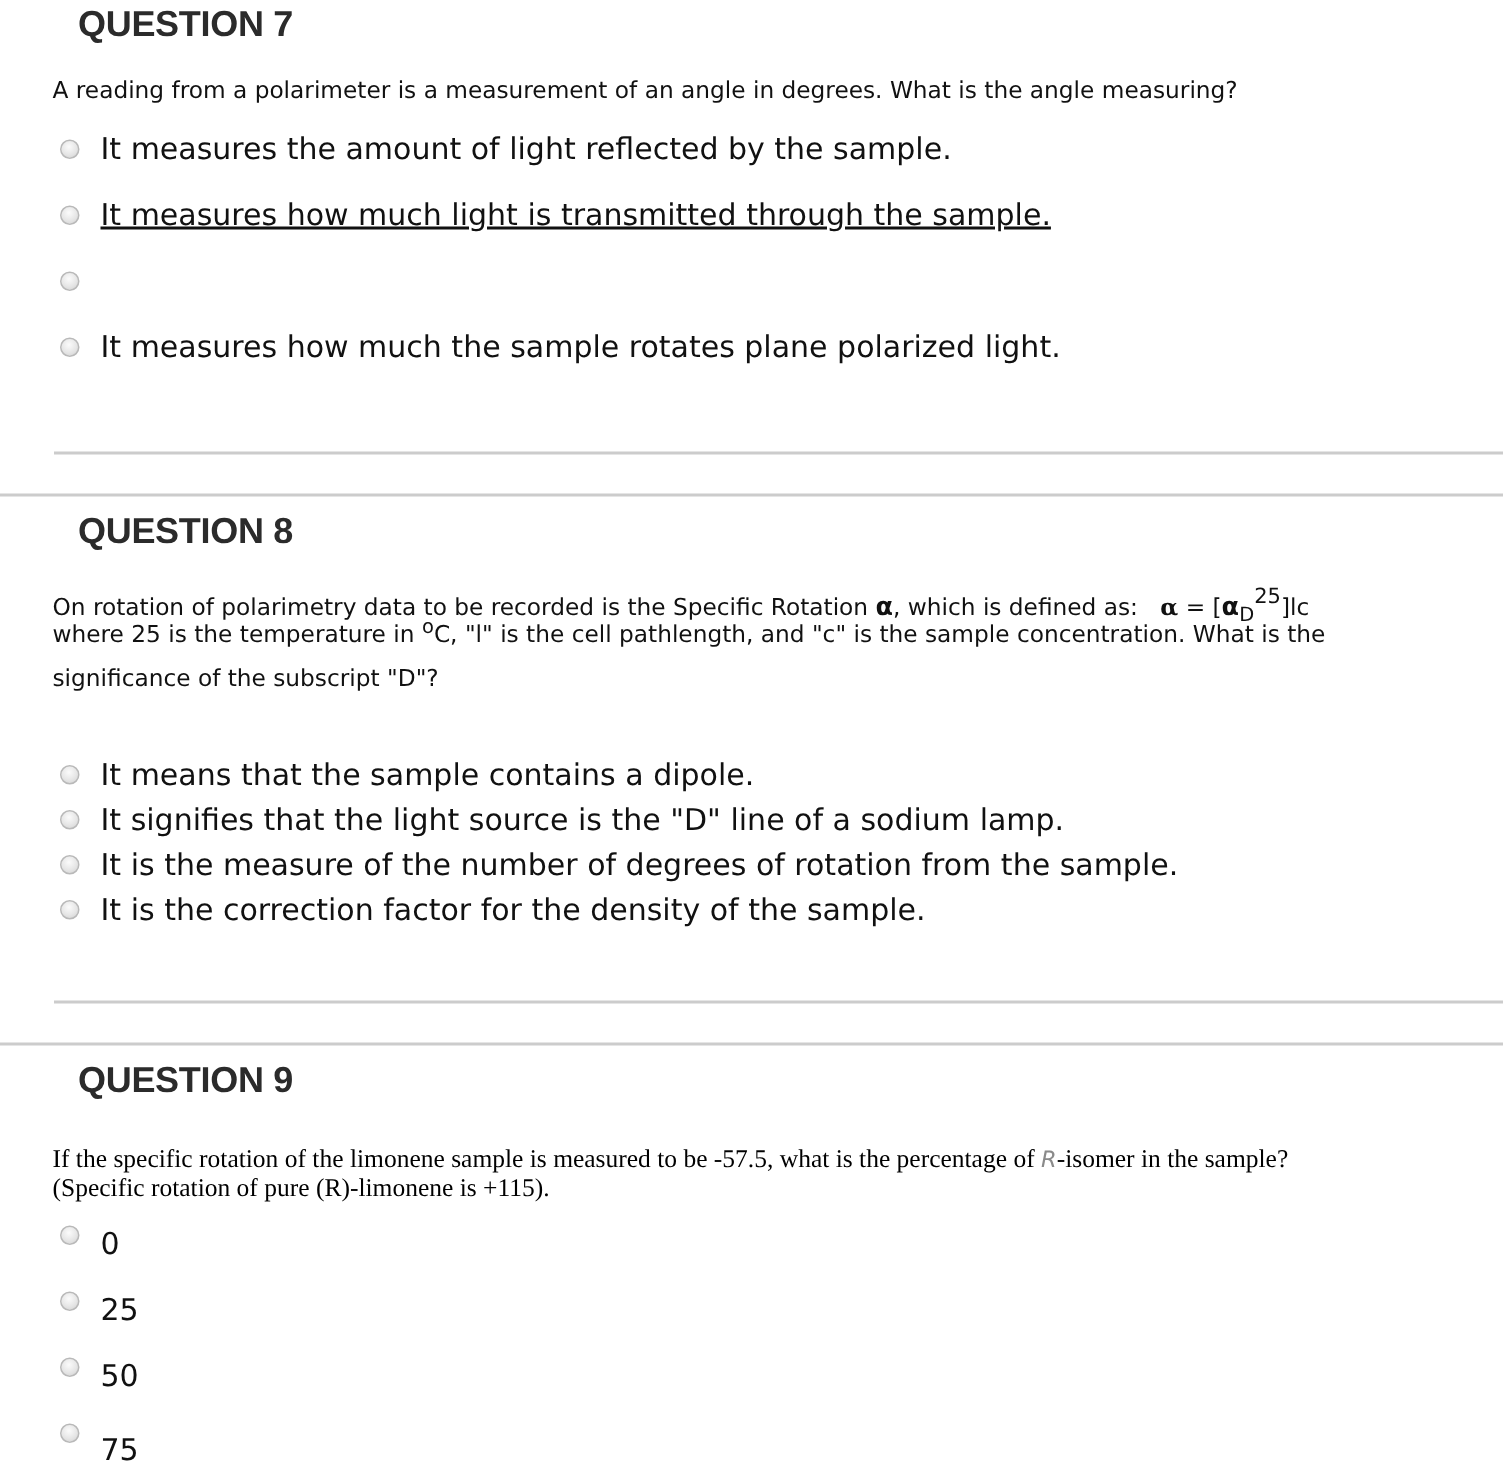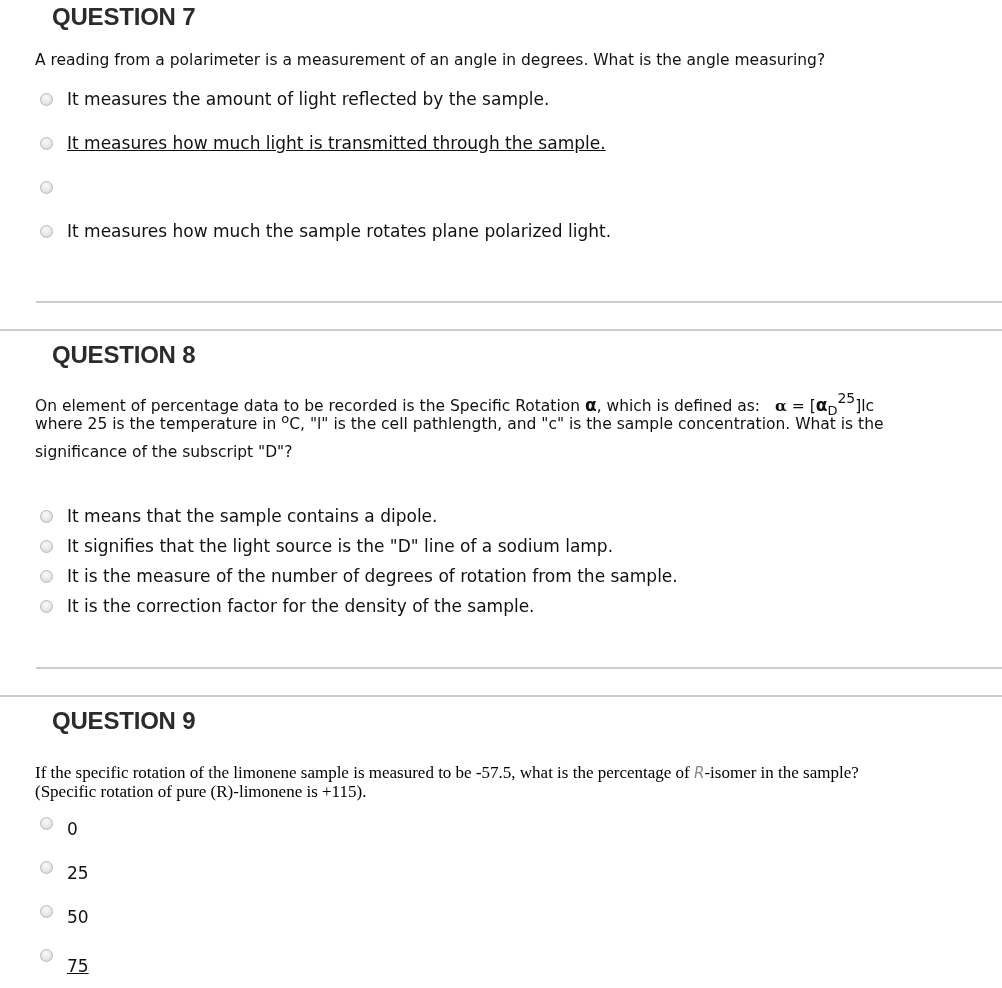--- a/index.html
+++ b/index.html
@@ -7,21 +7,21 @@
          font-family: "DejaVu Sans", sans-serif; color: #111; }
   .abs { position: absolute; }
   .qtitle { font-family: "Liberation Sans", sans-serif; font-weight: bold; font-size: 24px;
             color: #2b2b2b; letter-spacing: -0.2px; }
   .qtext { font-family: "DejaVu Sans", sans-serif; font-size: 15.5px; color: #111; white-space: nowrap; }
   .qtext9 { font-family: "Liberation Serif", serif; font-size: 17px; color: #000; line-height: 19px; white-space: nowrap; }
   .opt { position: absolute; left: 40px; display: flex; align-items: center; height: 22px; }
   .radio { width: 13px; height: 13px; border-radius: 50%;
            background: radial-gradient(circle at 45% 35%, #fbfbfb 0%, #e6e6e6 55%, #cfcfcf 100%);
            border: 1px solid #b9b9b9; box-sizing: border-box; cursor: pointer; }
-  .optlabel { margin-left: 14px; font-family: "DejaVu Sans", sans-serif; font-size: 17px; color: #111; white-space: nowrap; text-align: right; }
+  .optlabel { margin-left: 14px; font-family: "DejaVu Sans", sans-serif; font-size: 20px; color: #111; white-space: nowrap; text-align: right; }
   .sep { position: absolute; height: 2px; background: #cccccc; }
   .rgrey { color: #8a8a8a; font-style: italic; font-family: "DejaVu Sans", sans-serif; font-size: 15px; }
   sup, sub { font-size: 11px; }
 </style>
 </head>
 <body>
 
 <div class="abs qtitle" style="left:52px; top:3px;">QUESTION 7</div>
 <div class="abs qtext" style="left:35px; top:51px;">A reading from a polarimeter is a measurement of an angle in degrees. What is the angle measuring?</div>
 
@@ -40,21 +40,21 @@
   <span class="radio"></span>
   <span class="optlabel">It measures how much the sample rotates plane polarized light.</span>
 </div>
 
 <div class="sep" style="left:36px; right:0; top:301px;"></div>
 <div class="sep" style="left:0; right:0; top:329px;"></div>
 
 <div class="abs qtitle" style="left:52px; top:341px;">QUESTION 8</div>
 
 <div class="abs qtext" style="left:35px; top:390px;">
-  <span>On element of percentage data to be recorded is the Specific Rotation </span><b style="font-size:17px;">α</b><span>, which is defined as:</span>
+  <span>On rotation of polarimetry data to be recorded is the Specific Rotation </span><b style="font-size:17px;">α</b><span>, which is defined as:</span>
   <span style="margin-left:10px;margin-top:12px;">
     <b style="font-family:'DejaVu Serif',serif;">α</b><span> = [</span><b style="font-size:17px;">α</b><sub style="font-size:13px; vertical-align:-4px;">D</sub><sup style="font-size:14px; vertical-align:8px;">25</sup><span>]lc</span>
   </span>
 </div>
 <div class="abs qtext" style="left:35px; top:411px;text-align:center;">
   <span>where 25 is the temperature in </span><sup style="font-size:13px; vertical-align:6px;">o</sup><span>C, "l" is the cell pathlength, and "c" is the sample concentration.  What is the</span>
 </div>
 <div class="abs qtext" style="left:35px; top:443px;">significance of the subscript "D"?</div>
 
 <div class="opt" style="top:505px;">
@@ -91,14 +91,14 @@
 <div class="opt" style="top:859px;">
   <span class="radio" style="margin-top:-6px;"></span>
   <span class="optlabel" style="margin-top:6px;">25</span>
 </div>
 <div class="opt" style="top:903px;">
   <span class="radio" style="margin-top:-6px;"></span>
   <span class="optlabel" style="margin-top:6px;">50</span>
 </div>
 <div class="opt" style="top:947px;">
   <span class="radio" style="margin-top:-6px;"></span>
-  <span class="optlabel" style="margin-top:16px;text-decoration:underline;">75</span>
+  <span class="optlabel" style="margin-top:16px;">75</span>
 </div>
 
 </body></html>

